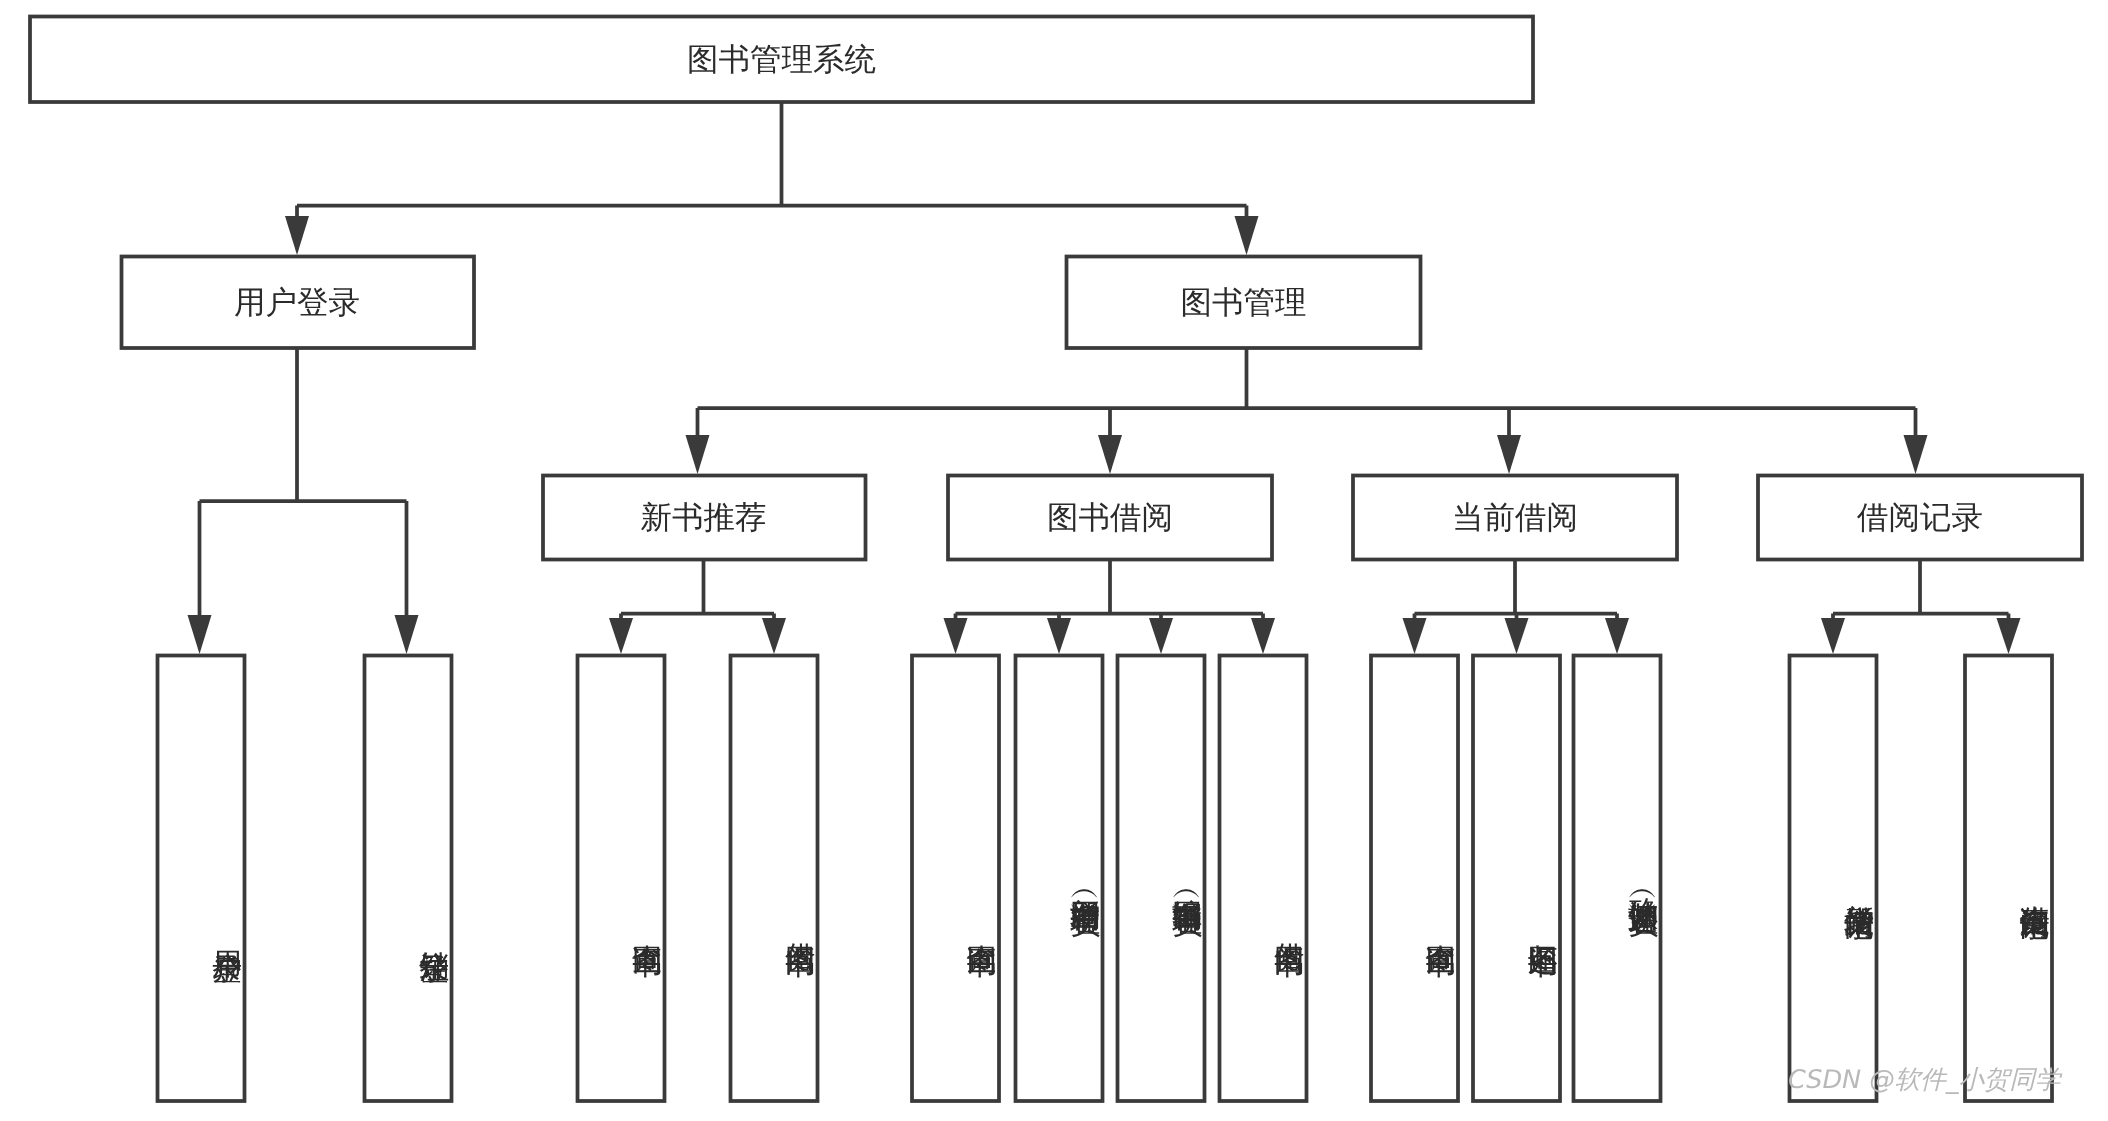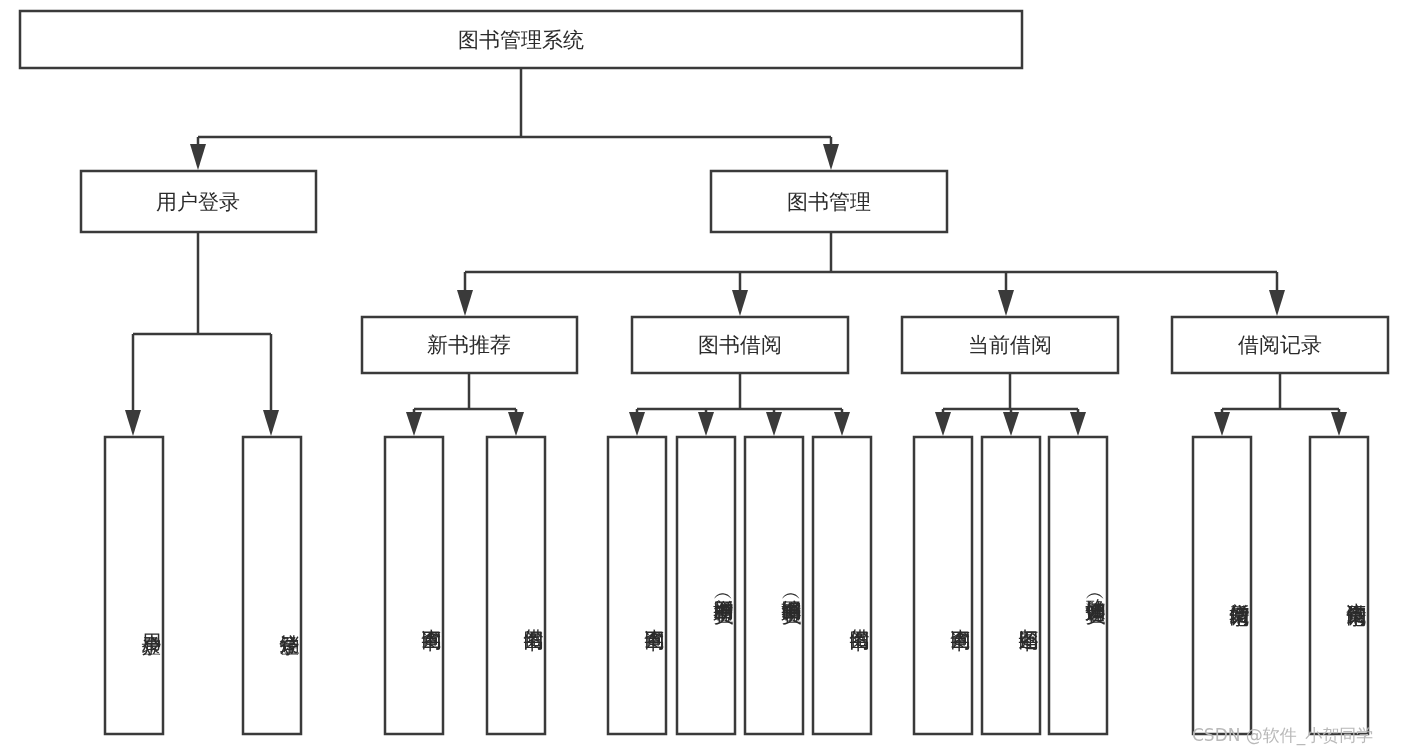--- a/index.html
+++ b/index.html
@@ -182,15 +182,15 @@
   <div class="node-label-v" style="left:608px; top:505px; width:58px; height:220px;">查询图书</div>
   <div class="node-label-v" style="left:677px; top:443px; width:58px; height:288px;">新增图书（管理员）</div>
   <div class="node-label-v" style="left:745px; top:443px; width:58px; height:288px;">编辑图书（管理员）</div>
   <div class="node-label-v" style="left:813px; top:505px; width:58px; height:220px;">借阅图书</div>
   <div class="node-label-v" style="left:914px; top:505px; width:58px; height:220px;">查询图书</div>
   <div class="node-label-v" style="left:982px; top:505px; width:58px; height:220px;">归还图书</div>
   <div class="node-label-v" style="left:1049px; top:443px; width:58px; height:288px;">确认归还（管理员）</div>
   <div class="node-label-v" style="left:1193px; top:452px; width:58px; height:275px;">新增借阅记录</div>
   <div class="node-label-v" style="left:1310px; top:452px; width:58px; height:275px;">查询借阅记录</div>
 
-  <div class="watermark" style="left:1192px; top:724px;">CSDN @软件_小贺同学</div>
+  <div class="watermark" style="left:1192px; top:708px;font-style:italic;">CSDN @软件_小贺同学</div>
 
 </div>
 
 </body></html>

